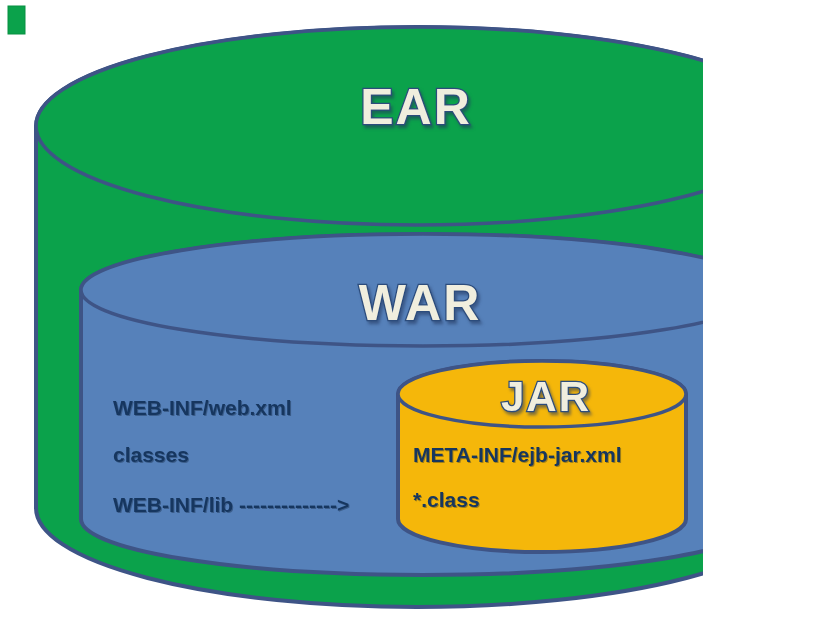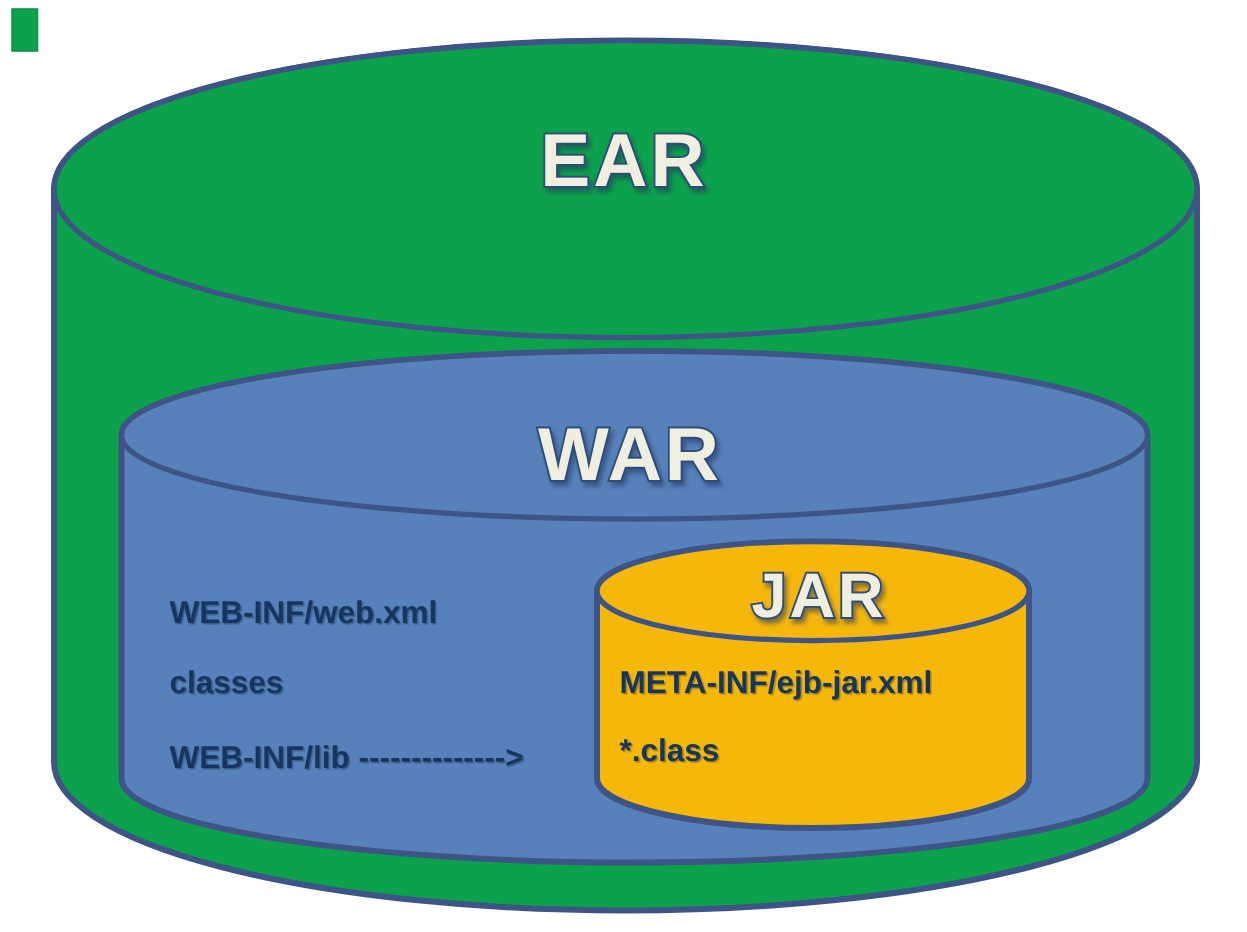--- a/index.html
+++ b/index.html
@@ -3,21 +3,21 @@
 <meta charset="utf-8">
 <style>
   html, body {
     margin: 0;
     padding: 0;
     background: #ffffff;
     font-family: "Liberation Sans", sans-serif;
   }
   .stage {
     position: relative;
-    width: 831px;
+    width: 703px;
     height: 621px;
     background: #ffffff;
     overflow: hidden;
   }
   svg { display: block; }
 
   .big-label {
     font-family: "Liberation Sans", sans-serif;
     font-weight: bold;
     fill: #F0EEDE;

